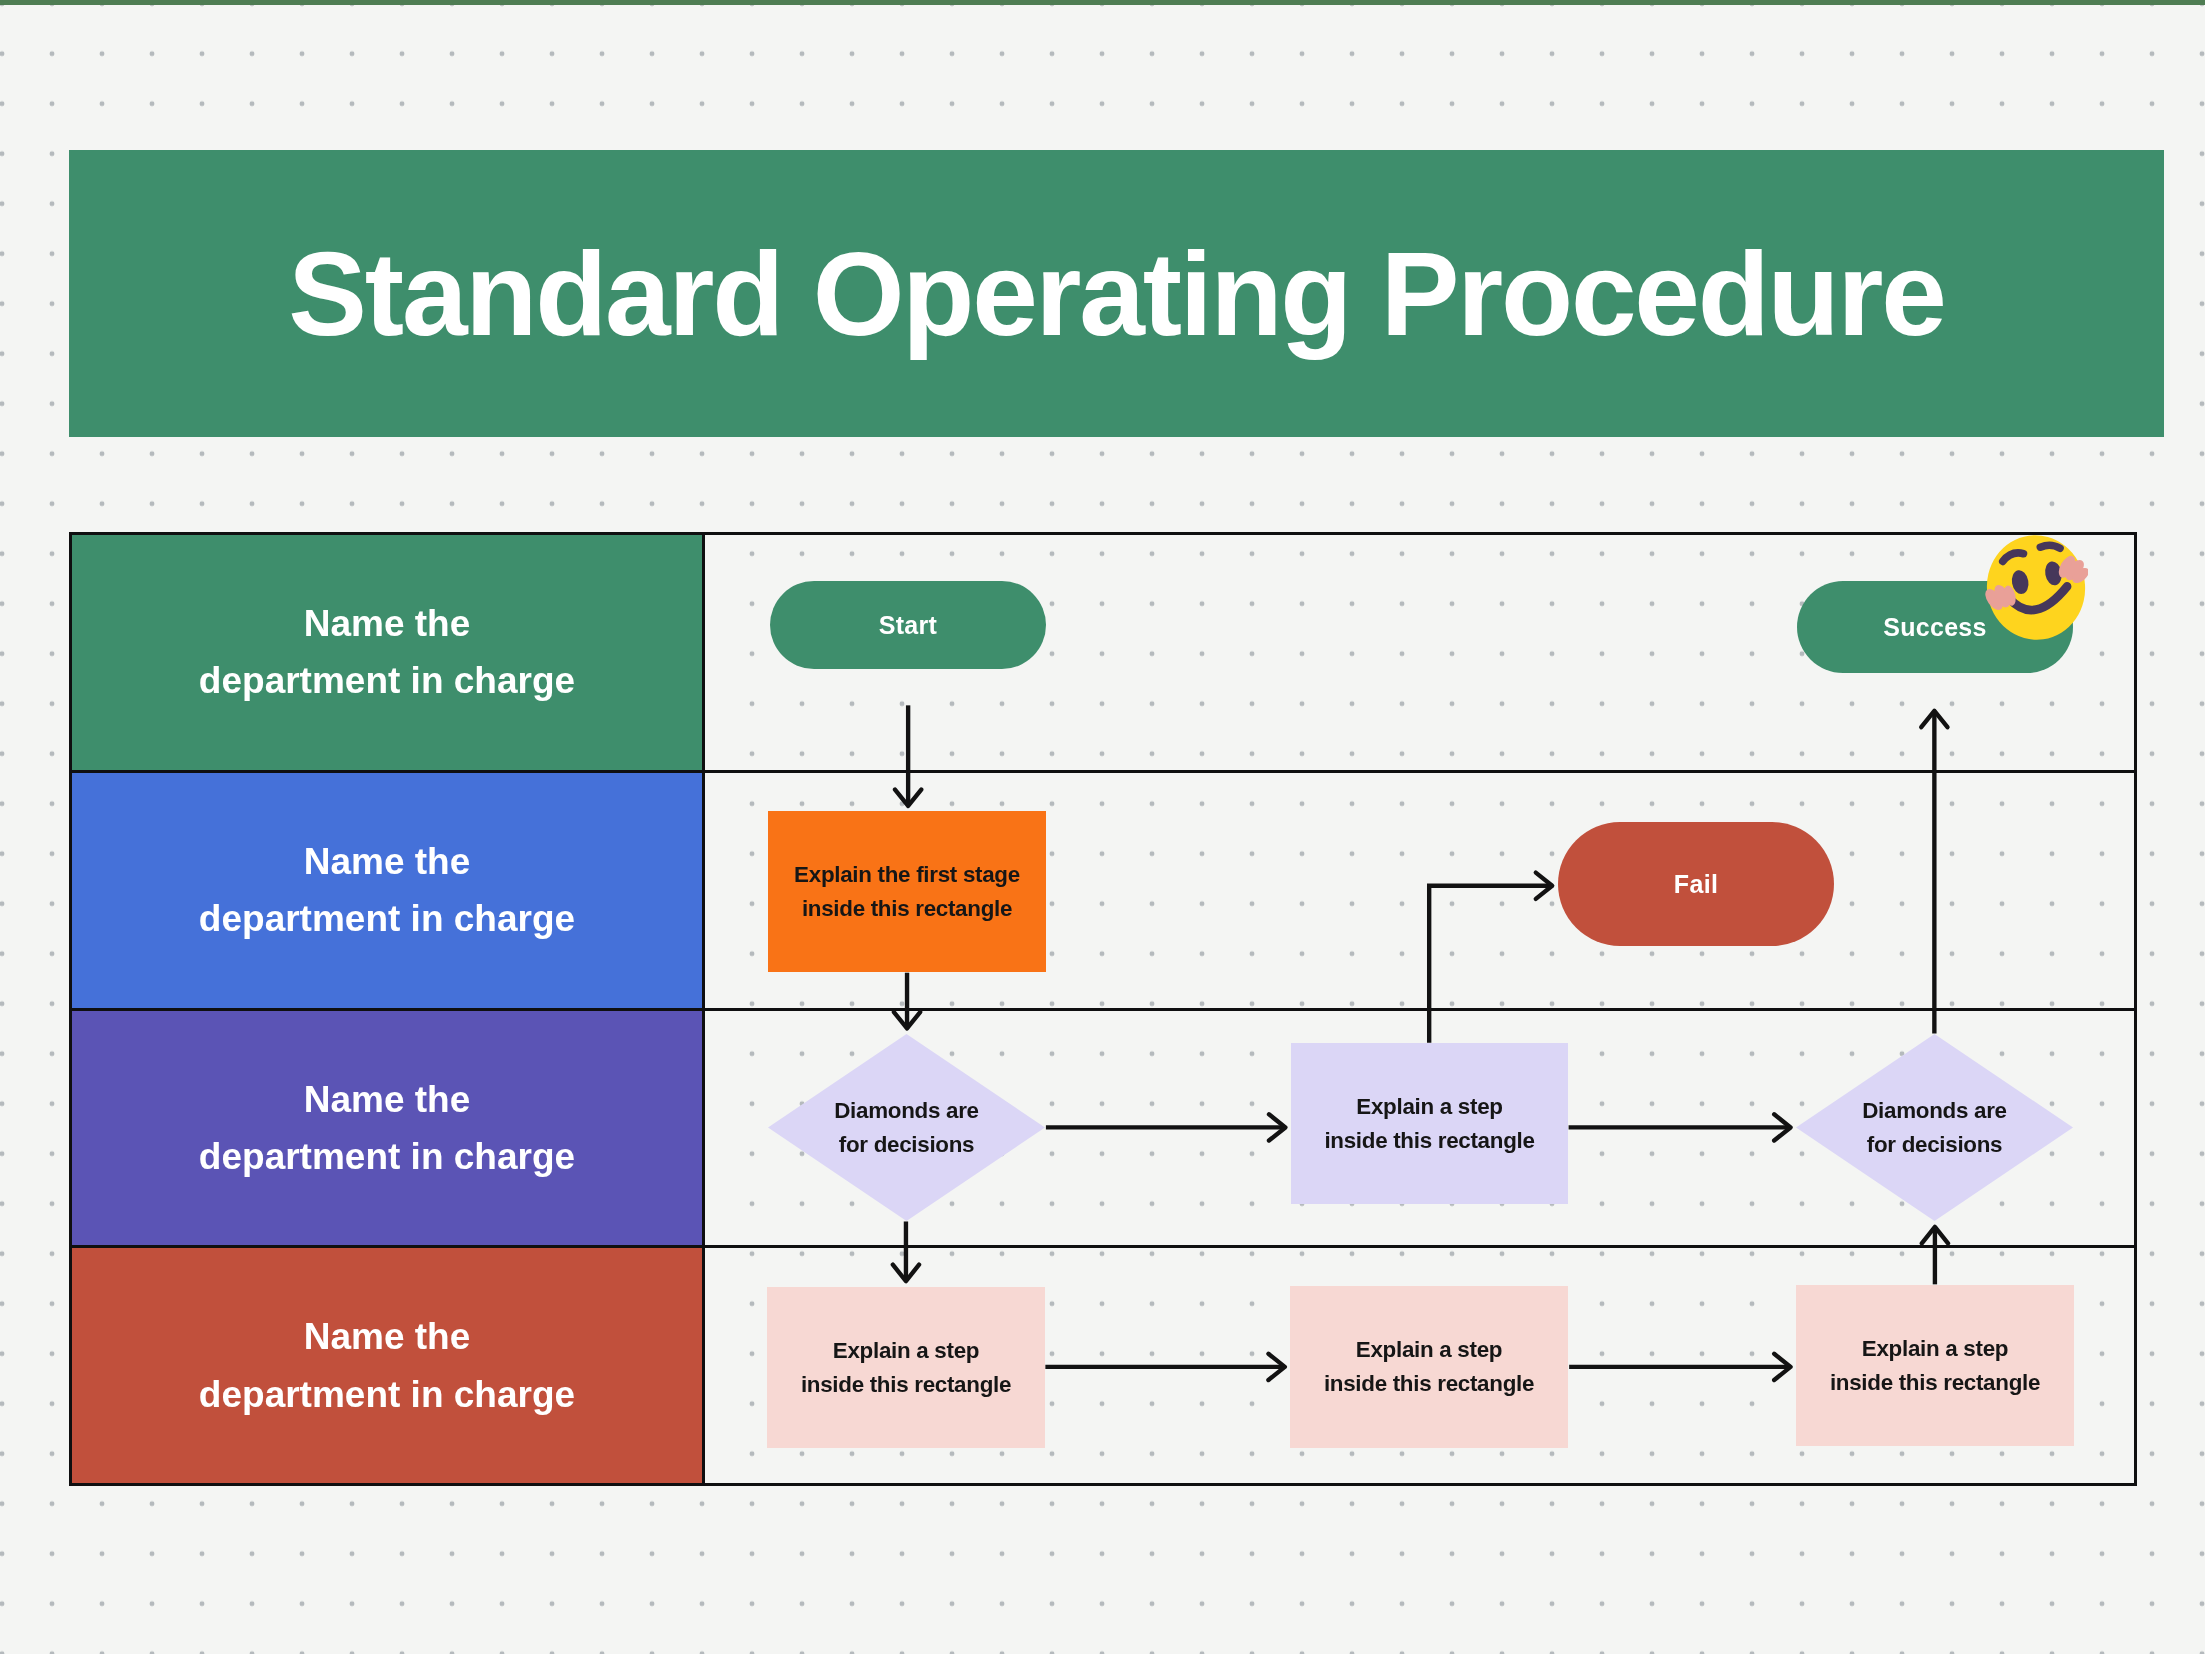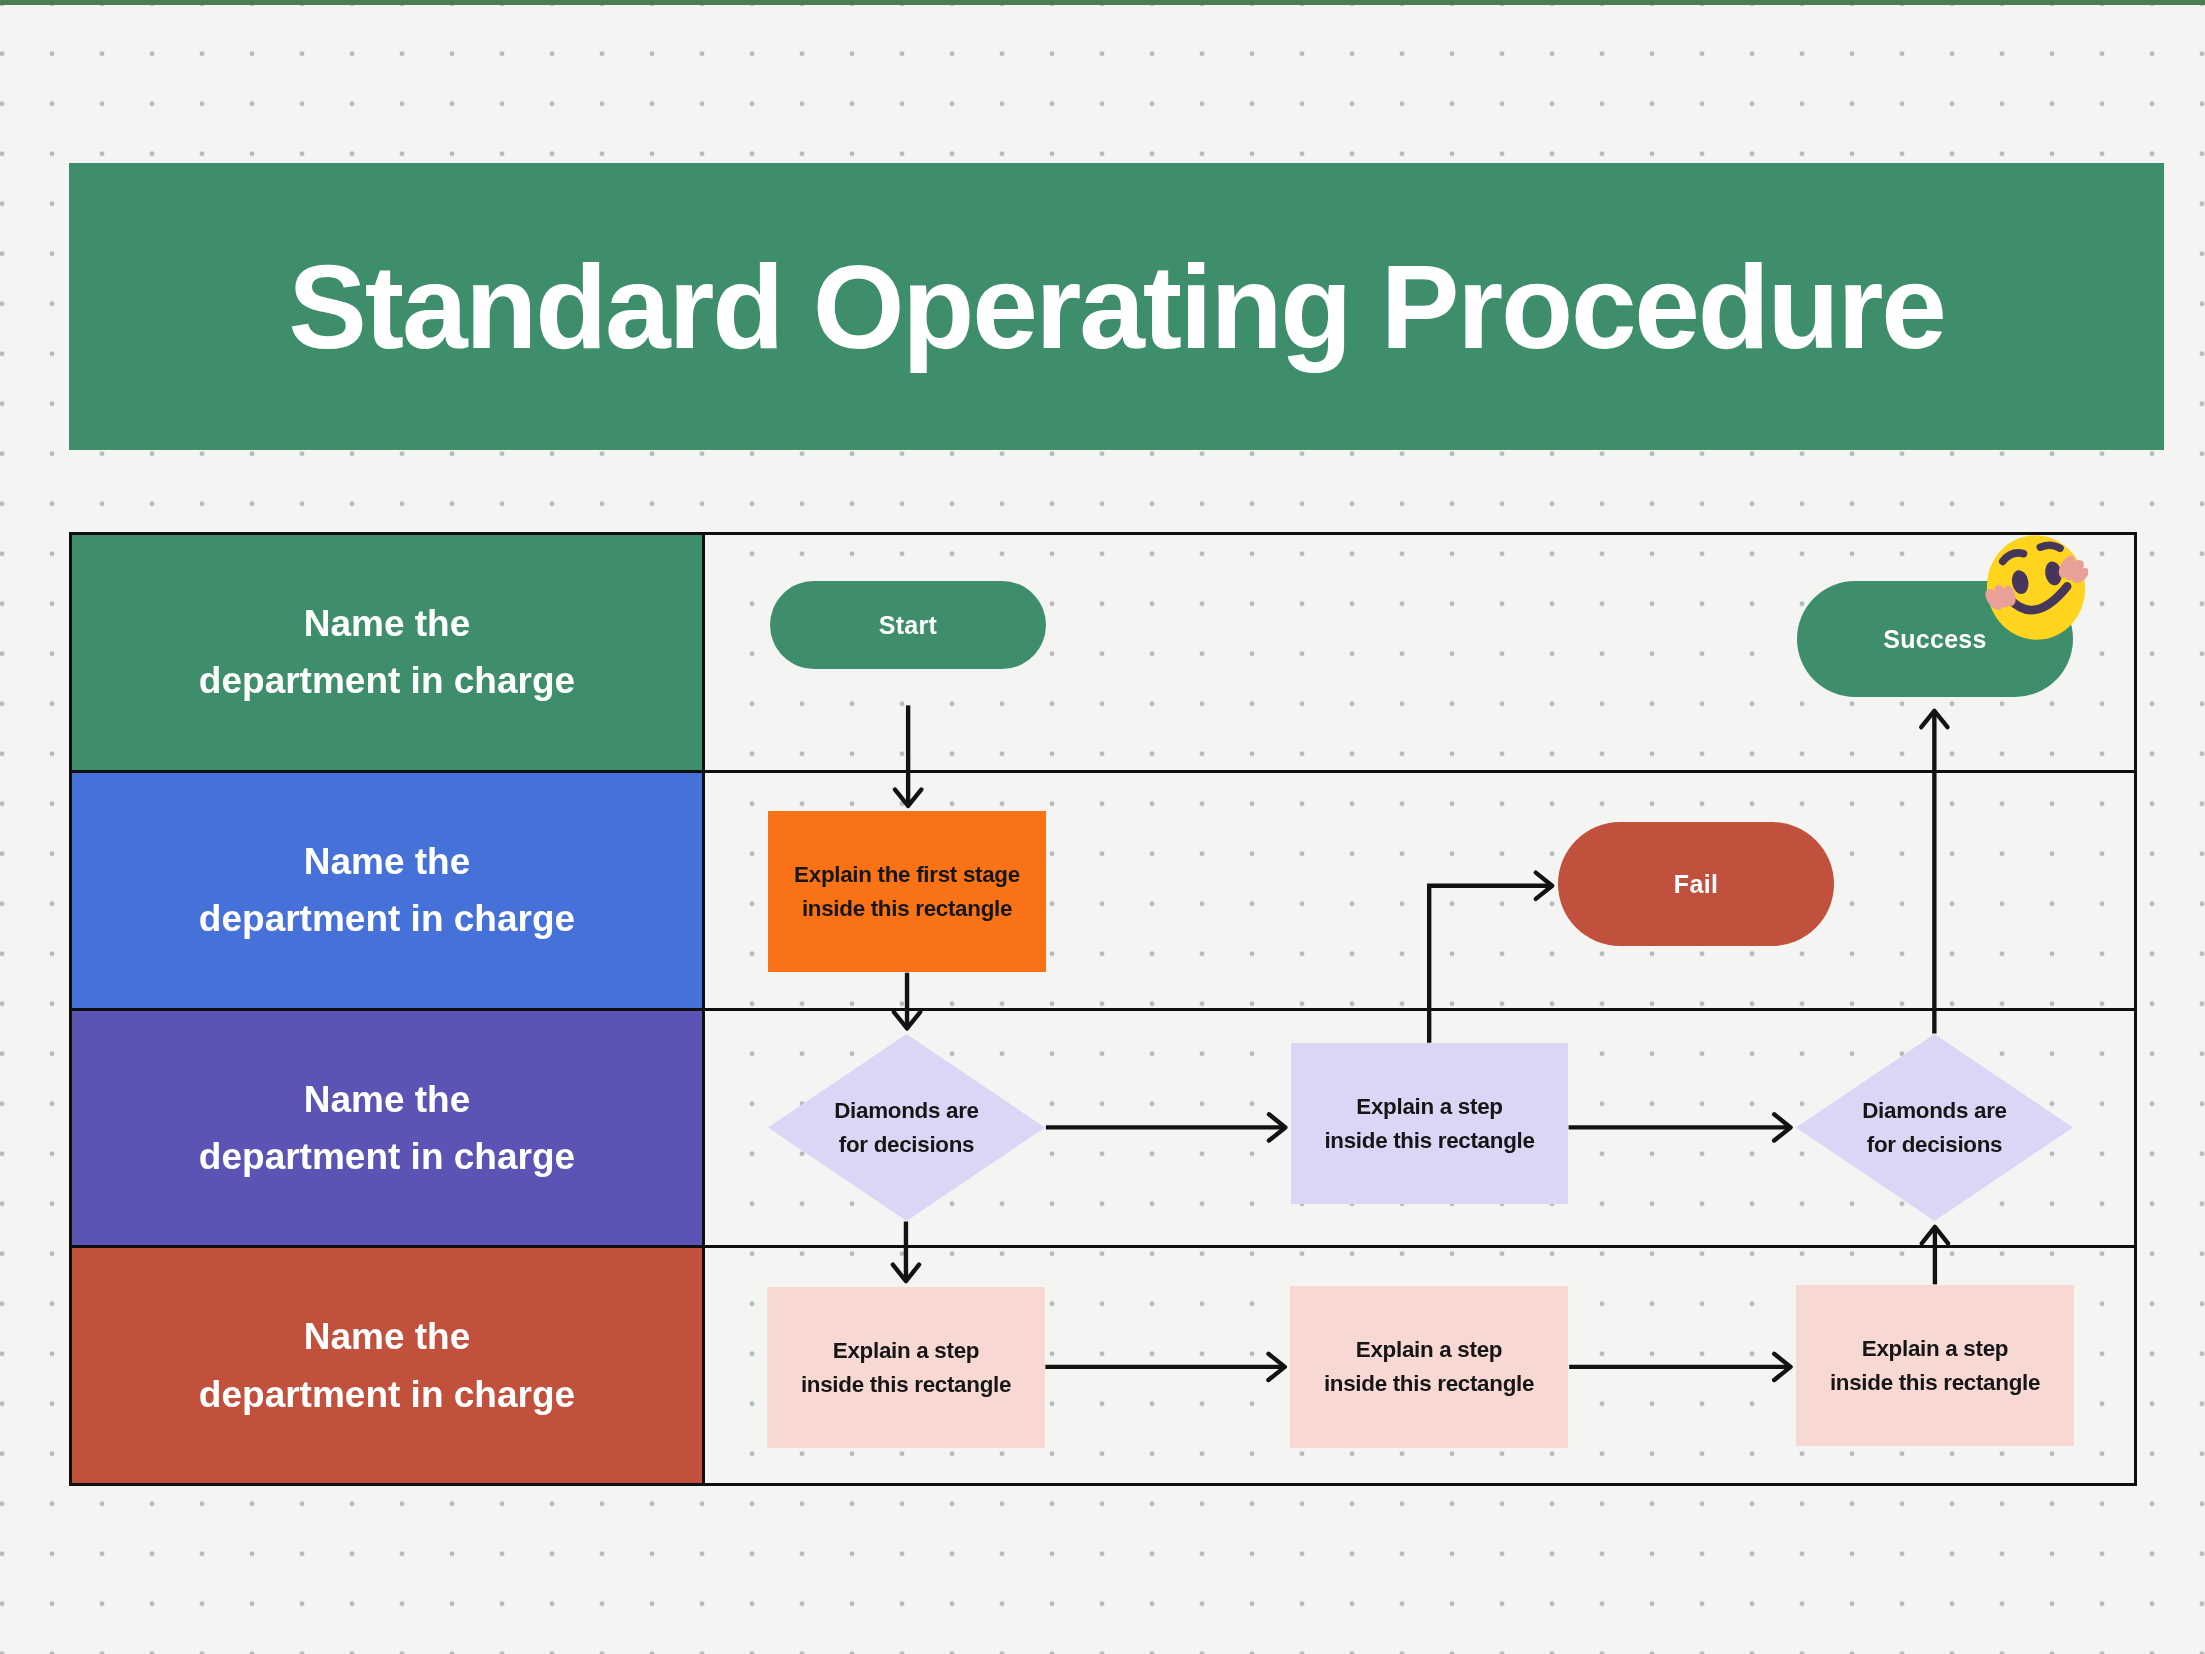--- a/index.html
+++ b/index.html
@@ -7,21 +7,21 @@
   body {
     font-family:"Liberation Sans", sans-serif;
     background-color:#f4f5f3;
     background-image: radial-gradient(circle, #b5babd 0 2.2px, rgba(0,0,0,0) 2.7px);
     background-size: 50px 50px;
     background-position: -23px -21.3px;
     position:relative; overflow:hidden;
   }
   .top-strip { position:absolute; left:0; top:0; width:2205px; height:4.9px; }
   .banner {
-    position:absolute; left:69px; top:163px; width:2095px; height:287px;
+    position:absolute; left:69px; top:150px; width:2095px; height:287px;
     display:flex; align-items:center; justify-content:center;
   }
   .banner-title {
     color:#ffffff; font-size:118px; font-weight:700; letter-spacing:-2.2px; white-space:nowrap;
   }
   .sop-table {
     position:absolute; left:69px; top:532px; width:2068px; height:954px;
     border:3.8px solid #0f0f10; display:flex; flex-direction:column;
   }
   .lane { flex:1 1 0; display:flex; }
@@ -93,21 +93,21 @@
     <path class="connector" d="M2870,2500 L3275,2500" marker-end="url(#arrow)" stroke="#121212"></path>
     <path class="connector" d="M3539,2349 L3539,2244" marker-end="url(#arrow)" stroke="#121212"></path>
     <path class="connector" d="M3538,1890 L3538,1300" marker-end="url(#arrow)" stroke="#121212"></path>
   </g>
 </svg>
 
 <div class="node pill" style="left: 770px; top: 581px; width: 276px; height: 88px; background-color: rgb(62, 142, 108);">
   <span>Start</span>
 </div>
 
-<div class="node pill" style="left: 1797px; top: 581px; width: 276px; height: 116px; background-color: rgb(62, 142, 108);">
+<div class="node pill" style="left: 1797px; top: 581px; width: 276px; height: 92px; background-color: rgb(62, 142, 108);">
   <span>Success</span>
 </div>
 
 <div class="node pill" style="left: 1558px; top: 822px; width: 276px; height: 124px; background-color: rgb(193, 80, 60);">
   <span>Fail</span>
 </div>
 
 <div class="node rect" style="left: 768px; top: 811px; width: 278px; height: 161px; background-color: #f97316;">
   <span class="txt"><span>Explain the first stage</span><br><span>inside this rectangle</span></span>
 </div>

